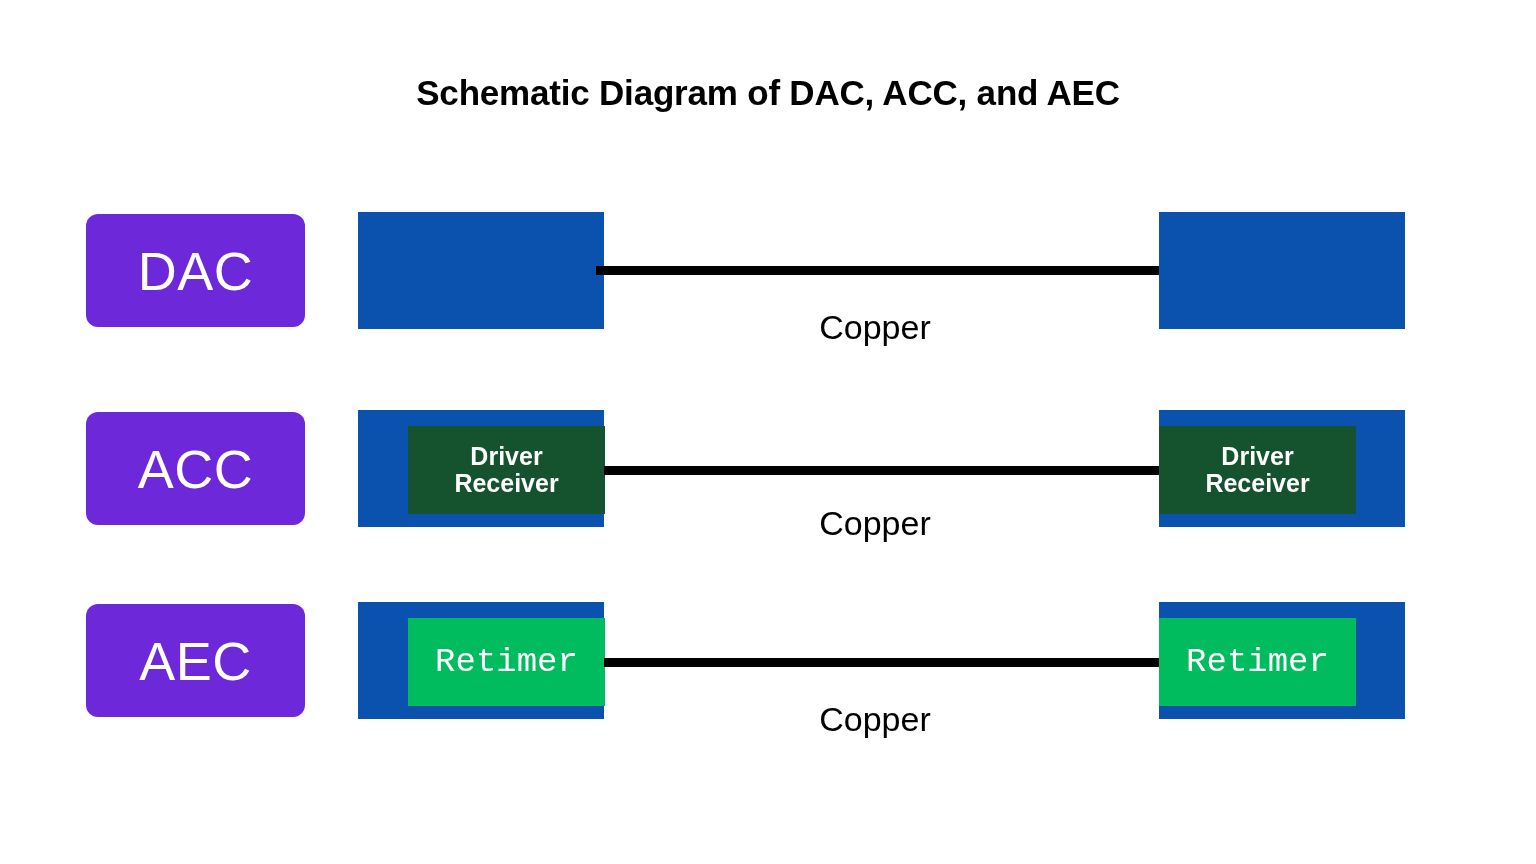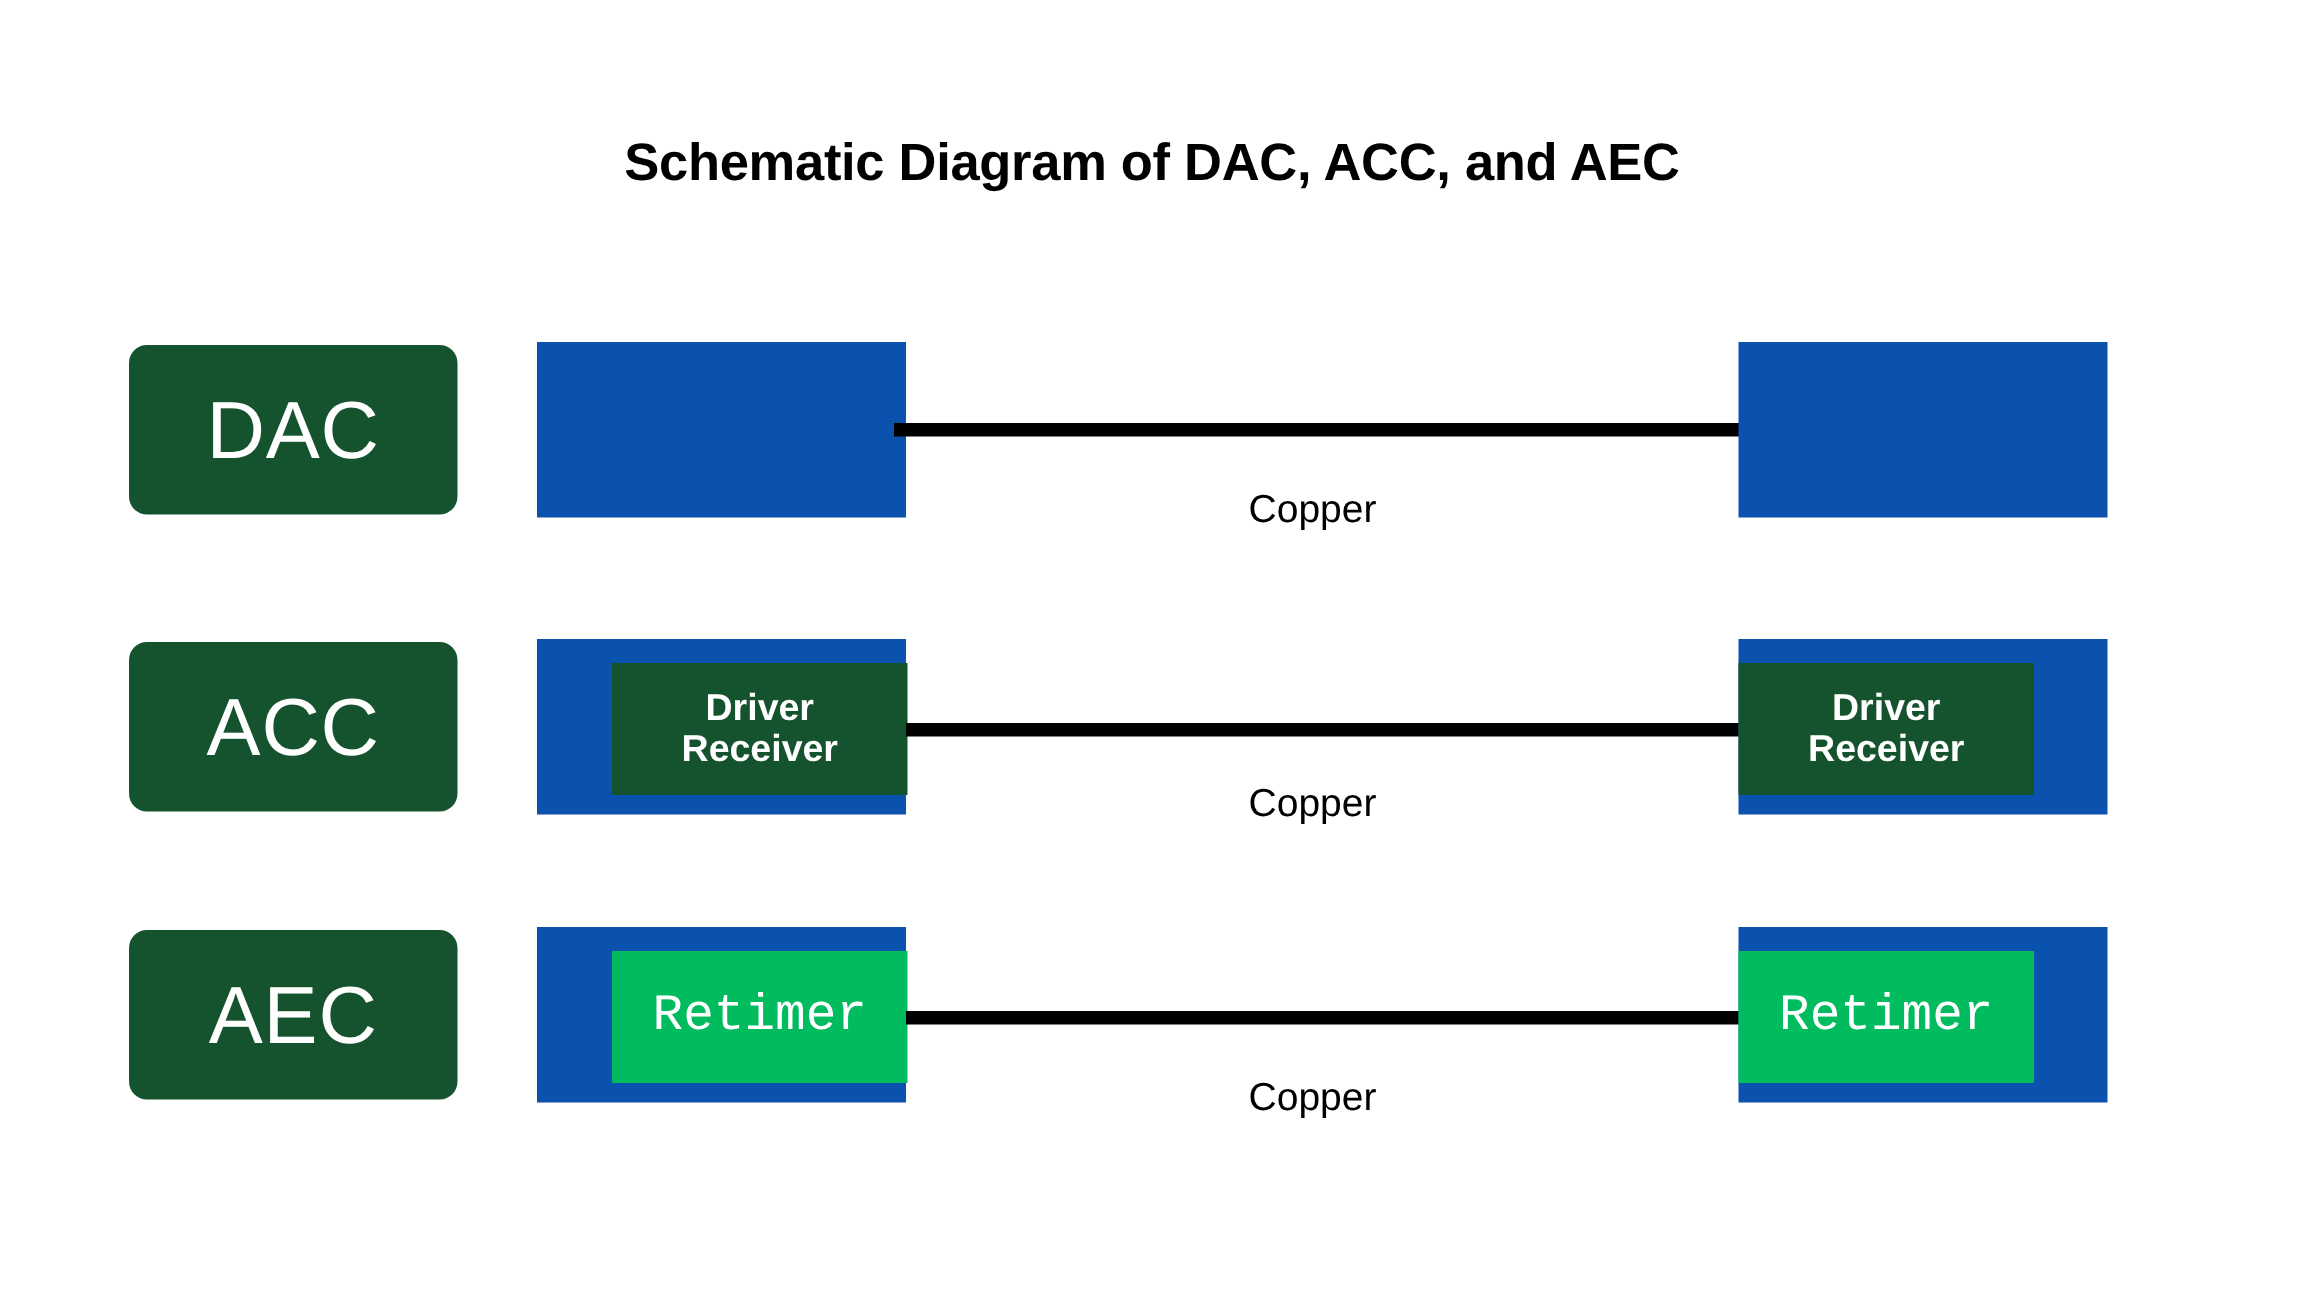--- a/index.html
+++ b/index.html
@@ -12,21 +12,20 @@
     height: 864px;
     position: relative;
     overflow: hidden;
     font-family: "Liberation Sans", sans-serif;
     -webkit-font-smoothing: antialiased;
   }
 
   .canvas {
     position: absolute;
     inset: 0;
-    margin-top: 16px;
   }
 
   
   .diagram-title {
     position: absolute;
     left: 0;
     top: 74px;
     width: 1536px;
     text-align: center;
     font-size: 35px;
@@ -47,21 +46,21 @@
   .row-acc { top: 388px; }
   .row-aec { top: 580px; }
 
   
   .row-label {
     position: absolute;
     left: 86px;
     top: 24px;
     width: 219px;
     height: 113px;
-    background: #14532d;
+    background: #6d28d9;
     border-radius: 12px;
     display: flex;
     align-items: center;
     justify-content: center;
   }
   .row-label-text {
     color: #ffffff;
     font-size: 54px;
     font-weight: normal;
     line-height: 1;
@@ -123,21 +122,21 @@
   }
   .connector-dac { left: 596px; top: 76px;  width: 568px; }
   .connector-acc { left: 604px; top: 78px;  width: 560px; }
   .connector-aec { left: 604px; top: 78px;  width: 560px; }
 
   
   .link-caption {
     position: absolute;
     width: 400px;
     text-align: center;
-    font-size: 26px;
+    font-size: 34px;
     color: #000000;
     line-height: 1;
   }
   .caption-dac { left: 675px; top: 120px; }
   .caption-acc { left: 675px; top: 118px; }
   .caption-aec { left: 675px; top: 122px; }
 </style>
 </head>
 <body>
 

